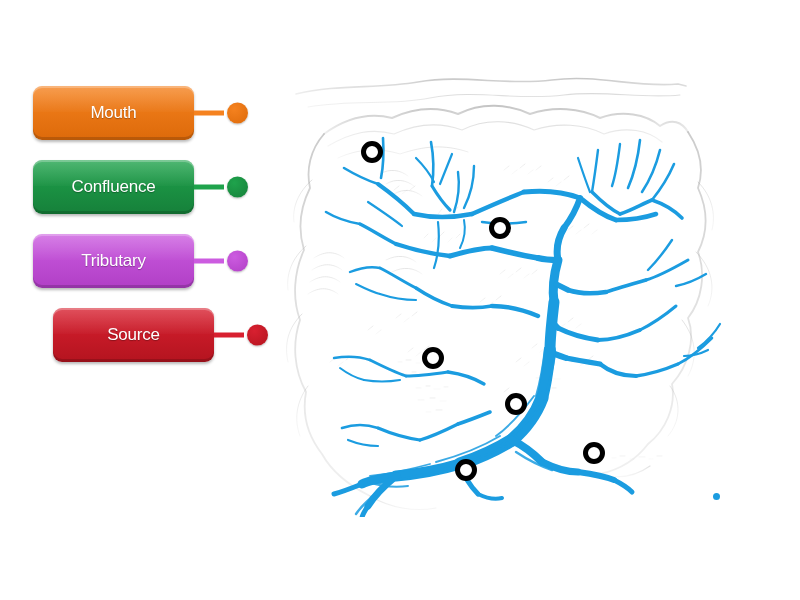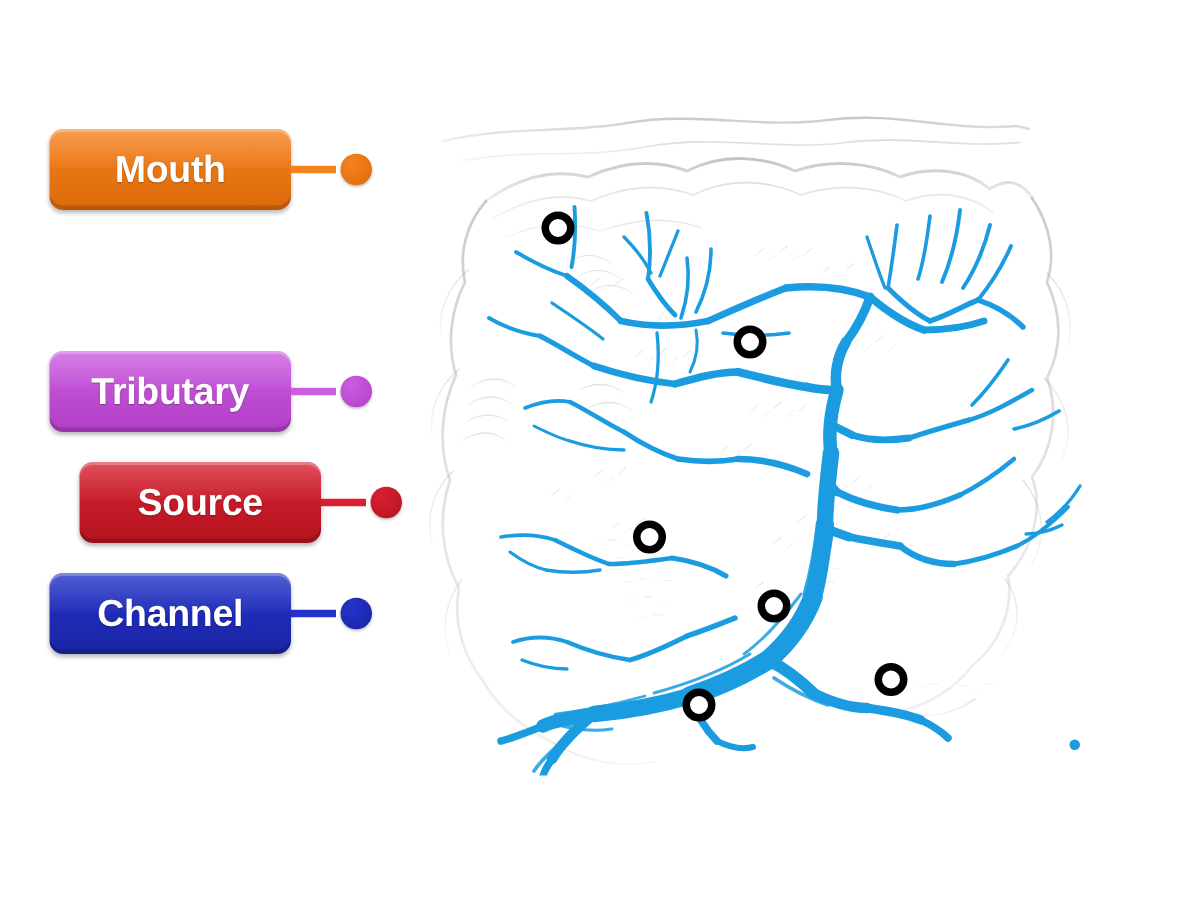--- a/index.html
+++ b/index.html
@@ -46,22 +46,22 @@
     position: absolute;
     left: 0; right: 0; top: 0;
     height: 48%;
     background: linear-gradient(to bottom, rgba(255,255,255,0.22), rgba(255,255,255,0.02));
     pointer-events: none;
   }
   .label-text {
     position: relative;
     z-index: 2;
     color: #ffffff;
-    font-size: 25px;
-    font-weight: bold;
+    font-size: 17px;
+    font-weight: normal;
     letter-spacing: -0.2px;
     white-space: nowrap;
     text-shadow: 0 1px 1px rgba(0,0,0,0.30);
   }
   .connector {
     position: absolute;
     left: 161px;
     top: 50%;
     transform: translateY(-50%);
     width: 64px;
@@ -122,20 +122,29 @@
     <div class="label-row" style="top: 86px;">
       <div class="label-chip" style="background: linear-gradient(rgb(245, 130, 31), rgb(221, 106, 10));">
         <span class="label-text">Mouth</span>
       </div>
       <div class="connector">
         <span class="stem" style="background: rgb(245, 130, 31);"></span>
         <span class="knob" style="background: radial-gradient(circle at 35% 30%, rgb(245, 130, 31), rgb(221, 106, 10));"></span>
       </div>
     </div>
 
+    <div class="label-row" style="top: 160px;">
+      <div class="label-chip" style="background: linear-gradient(rgb(31, 163, 76), rgb(22, 128, 58));">
+        <span class="label-text">Confluence</span>
+      </div>
+      <div class="connector">
+        <span class="stem" style="background: rgb(31, 163, 76);"></span>
+        <span class="knob" style="background: radial-gradient(circle at 35% 30%, rgb(31, 163, 76), rgb(22, 128, 58));"></span>
+      </div>
+    </div>
 
     <div class="label-row" style="top: 234px;">
       <div class="label-chip" style="background: linear-gradient(rgb(204, 92, 224), rgb(177, 63, 198));">
         <span class="label-text">Tributary</span>
       </div>
       <div class="connector">
         <span class="stem" style="background: rgb(204, 92, 224);"></span>
         <span class="knob" style="background: radial-gradient(circle at 35% 30%, rgb(204, 92, 224), rgb(177, 63, 198));"></span>
       </div>
     </div>
@@ -143,29 +152,20 @@
     <div class="label-row" style="top: 308px; margin-left: 20px;">
       <div class="label-chip" style="background: linear-gradient(rgb(216, 32, 48), rgb(180, 20, 31));">
         <span class="label-text">Source</span>
       </div>
       <div class="connector">
         <span class="stem" style="background: rgb(216, 32, 48);"></span>
         <span class="knob" style="background: radial-gradient(circle at 35% 30%, rgb(216, 32, 48), rgb(180, 20, 31));"></span>
       </div>
     </div>
 
-    <div class="label-row" style="top: 382px;">
-      <div class="label-chip" style="background: linear-gradient(rgb(35, 51, 201), rgb(26, 36, 163));">
-        <span class="label-text">Channel</span>
-      </div>
-      <div class="connector">
-        <span class="stem" style="background: rgb(35, 51, 201);"></span>
-        <span class="knob" style="background: radial-gradient(circle at 35% 30%, rgb(35, 51, 201), rgb(26, 36, 163));"></span>
-      </div>
-    </div>
 
 
   </div>
 
   <div id="diagram-panel">
 
     <div id="map-image">
       <svg viewBox="0 0 480 455" xmlns="http://www.w3.org/2000/svg">
         <defs>
           <linearGradient id="terrFade" x1="0" y1="0" x2="0" y2="1">

